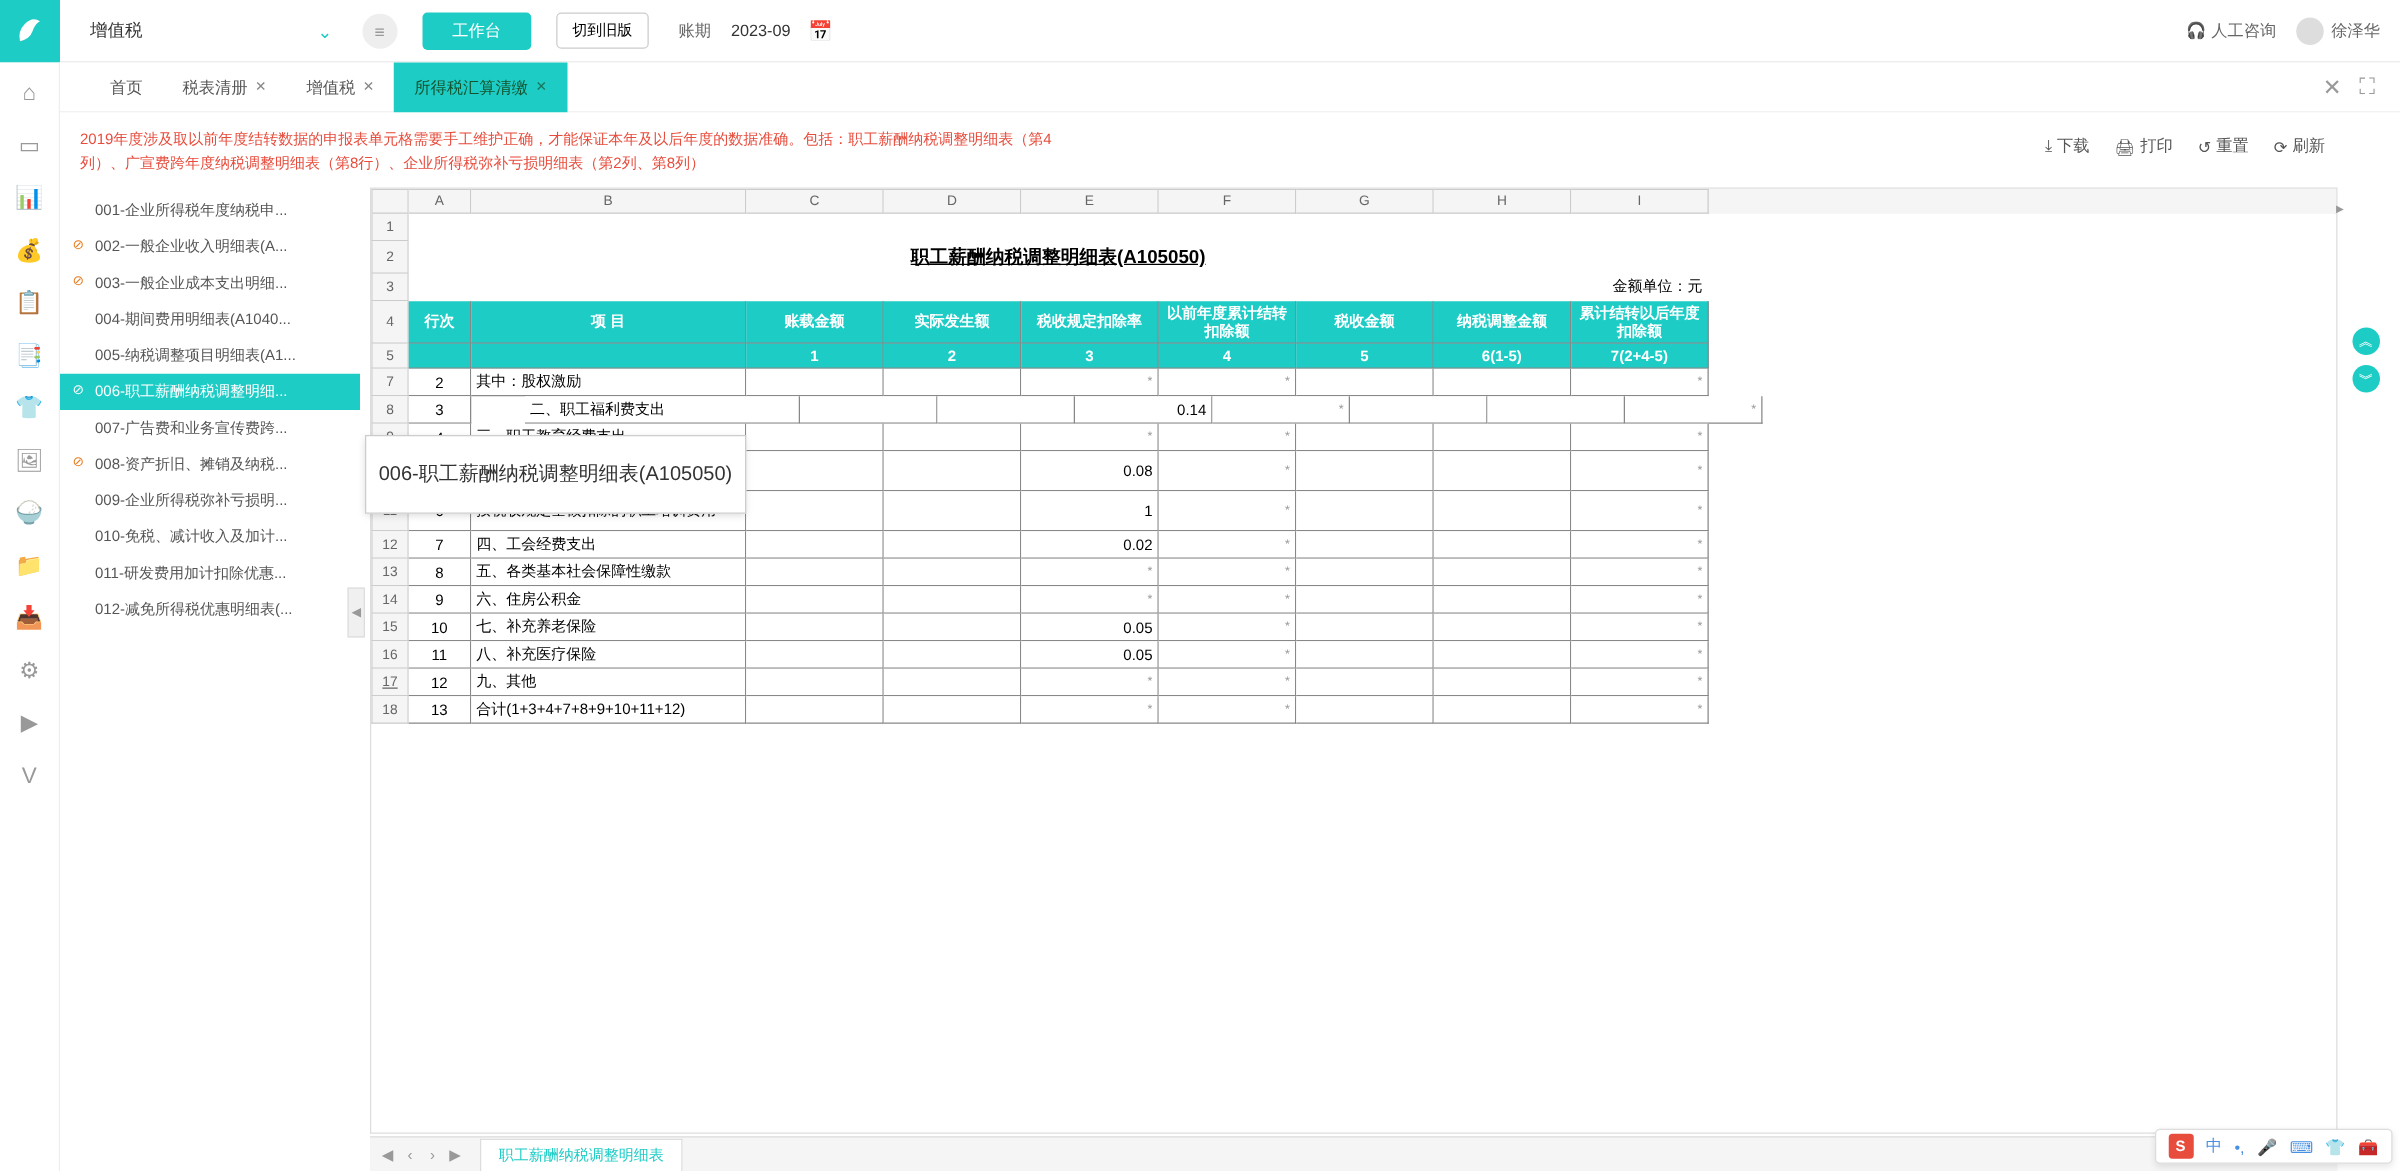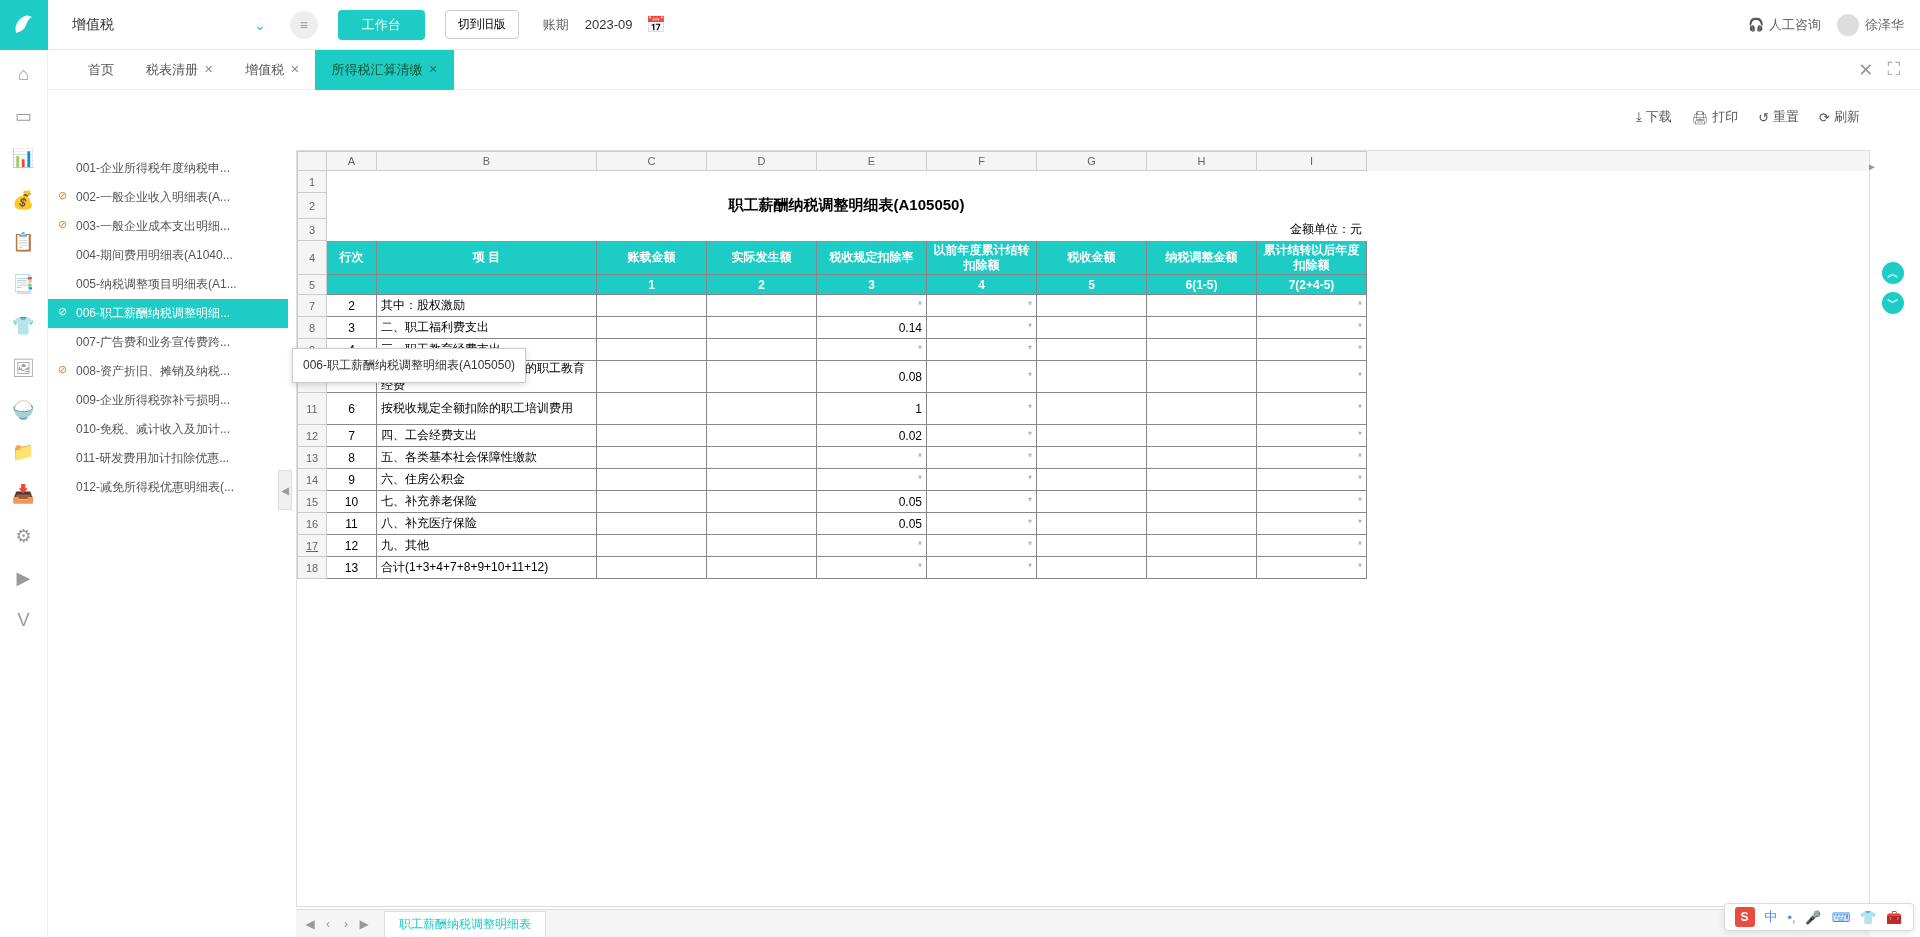--- a/index.html
+++ b/index.html
@@ -47,21 +47,21 @@
 .actions .act { display: flex; align-items: center; gap: 4px; cursor: pointer; }
 
 
 .form-list { position: absolute; left: 0; top: 60px; width: 240px; bottom: 0; padding: 4px 0; overflow-y: auto; }
 .form-item { padding: 6px 12px 6px 28px; font-size: 12px; color: #555; cursor: pointer; white-space: nowrap; overflow: hidden; text-overflow: ellipsis; position: relative; }
 .form-item.selected { background: #1eccc6; color: #fff; }
 .form-item .warn { position: absolute; left: 10px; color: #e67e22; font-size: 11px; }
 .form-item.selected .warn { color: #fff; }
 
 
-.tooltip { position: absolute; left: 244px; top: 258px; background: #fff; border: 1px solid #ccc; padding: 8px 10px; font-size: 12px; color: #333; box-shadow: 0 2px 6px rgba(0,0,0,0.15); z-index: 100; }
+.tooltip { position: absolute; left: 244px; top: 258px; background: #fff; border: 1px solid #ccc; padding: 20px 10px; font-size: 16px; color: #333; box-shadow: 0 2px 6px rgba(0,0,0,0.15); z-index: 100; }
 
 
 .collapse-handle { position: absolute; left: 230px; top: 380px; width: 14px; height: 40px; background: #f0f0f0; border: 1px solid #ddd; display: flex; align-items: center; justify-content: center; font-size: 10px; color: #999; cursor: pointer; z-index: 5; }
 
 
 .sheet-area { position: absolute; left: 248px; top: 60px; right: 50px; bottom: 30px; overflow: auto; border: 1px solid #ddd; }
 .sheet-area::-webkit-scrollbar { width: 16px; height: 16px; }
 .sheet-area::-webkit-scrollbar-track { background: #f1f1f1; }
 .sheet-area::-webkit-scrollbar-thumb { background: #c1c1c1; }
 
@@ -174,20 +174,21 @@
         <span class="close">✕</span>
       </div>
     </div>
   <div class="tabs-right">
     <span>✕</span>
     <span>⛶</span>
   </div>
 </div>
 
 <div class="main">
+  <div class="notice">2019年度涉及取以前年度结转数据的申报表单元格需要手工维护正确，才能保证本年及以后年度的数据准确。包括：职工薪酬纳税调整明细表（第4列）、广宣费跨年度纳税调整明细表（第8行）、企业所得税弥补亏损明细表（第2列、第8列）</div>
   <div class="actions">
     <div class="act">
         <span>⤓</span>
         <span>下载</span>
       </div>
     <div class="act">
         <span>🖨</span>
         <span>打印</span>
       </div>
     <div class="act">
@@ -232,21 +233,21 @@
         <div class="col-h" style="width: 110px;">H</div>
         <div class="col-h" style="width: 110px;">I</div>
       </div>
     <div class="sheet-body" id="sheet-body">
         <div class="row">
           <div class="row-h" style="height: 22px;">1</div>
           <div class="cell noborder" style="width: 1040px; height: 22px;"></div>
         </div>
         <div class="row">
           <div class="row-h" style="height: 26px;">2</div>
-          <div class="cell title-cell noborder" style="width: 1040px; height: 26px;">职工薪酬纳税调整明细表(A105050)</div>
+          <div class="cell title-cell noborder" style="width: 1040px; height: 26px; text-decoration: underline;">职工薪酬纳税调整明细表(A105050)</div>
         </div>
         <div class="row">
           <div class="row-h" style="height: 22px;">3</div>
           <div class="cell unit-cell noborder" style="width: 1040px; height: 22px;">金额单位：元</div>
         </div>
         <div class="row">
           <div class="row-h" style="height: 34px;">4</div>
           <div class="cell th" style="width: 50px; height: 34px;">行次</div>
           <div class="cell th" style="width: 220px; height: 34px;">项  目</div>
           <div class="cell th" style="width: 110px; height: 34px;">账载金额</div>
@@ -283,21 +284,21 @@
           </div>
           <div class="cell " style="width: 110px; height: 22px;"></div>
           <div class="cell " style="width: 110px; height: 22px;"></div>
           <div class="cell right" style="width: 110px; height: 22px;">
             <span class="star">*</span>
           </div>
         </div>
         <div class="row">
           <div class="row-h" style="height: 22px;">8</div>
           <div class="cell num" style="width: 50px; height: 22px;">3</div>
-          <div class="cell " style="width: 220px; height: 22px;">二、职工福利费支出</div>
+          <div class="cell " style="width: 220px; height: 22px; margin-left: 43px;">二、职工福利费支出</div>
           <div class="cell " style="width: 110px; height: 22px;"></div>
           <div class="cell " style="width: 110px; height: 22px;"></div>
           <div class="cell right" style="width: 110px; height: 22px;">0.14</div>
           <div class="cell right" style="width: 110px; height: 22px;">
             <span class="star">*</span>
           </div>
           <div class="cell " style="width: 110px; height: 22px;"></div>
           <div class="cell " style="width: 110px; height: 22px;"></div>
           <div class="cell right" style="width: 110px; height: 22px;">
             <span class="star">*</span>

